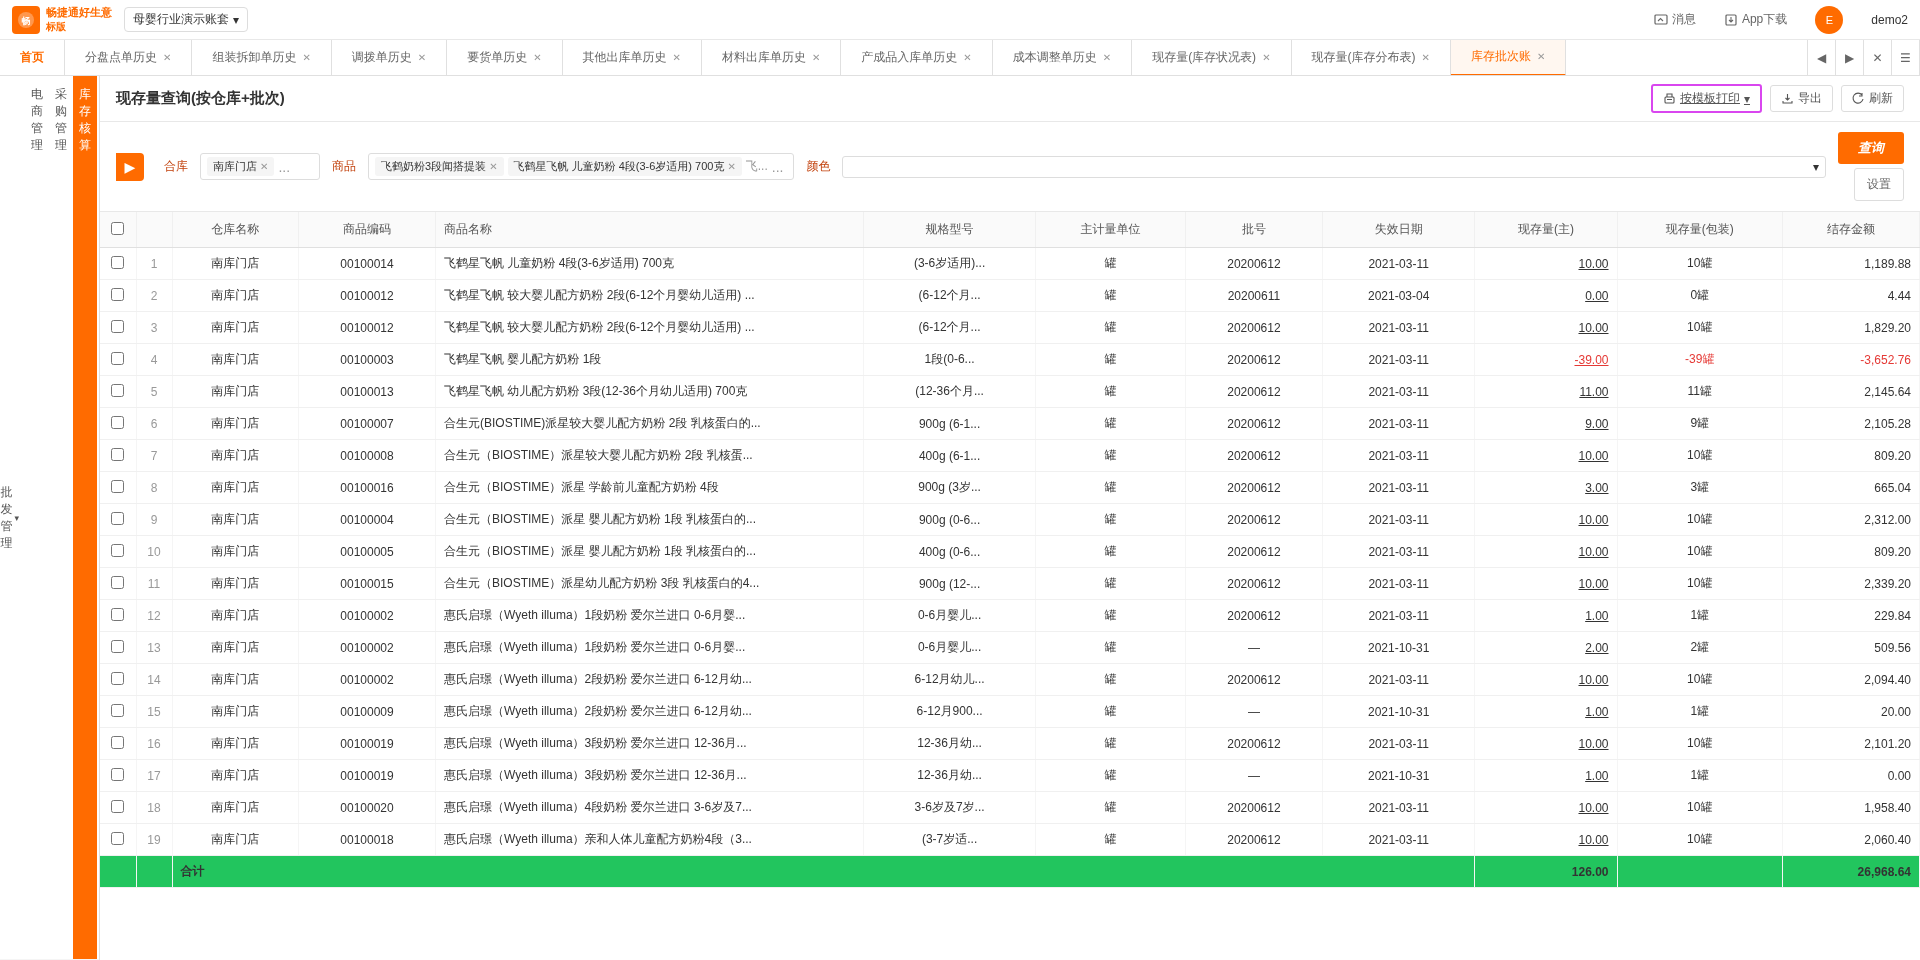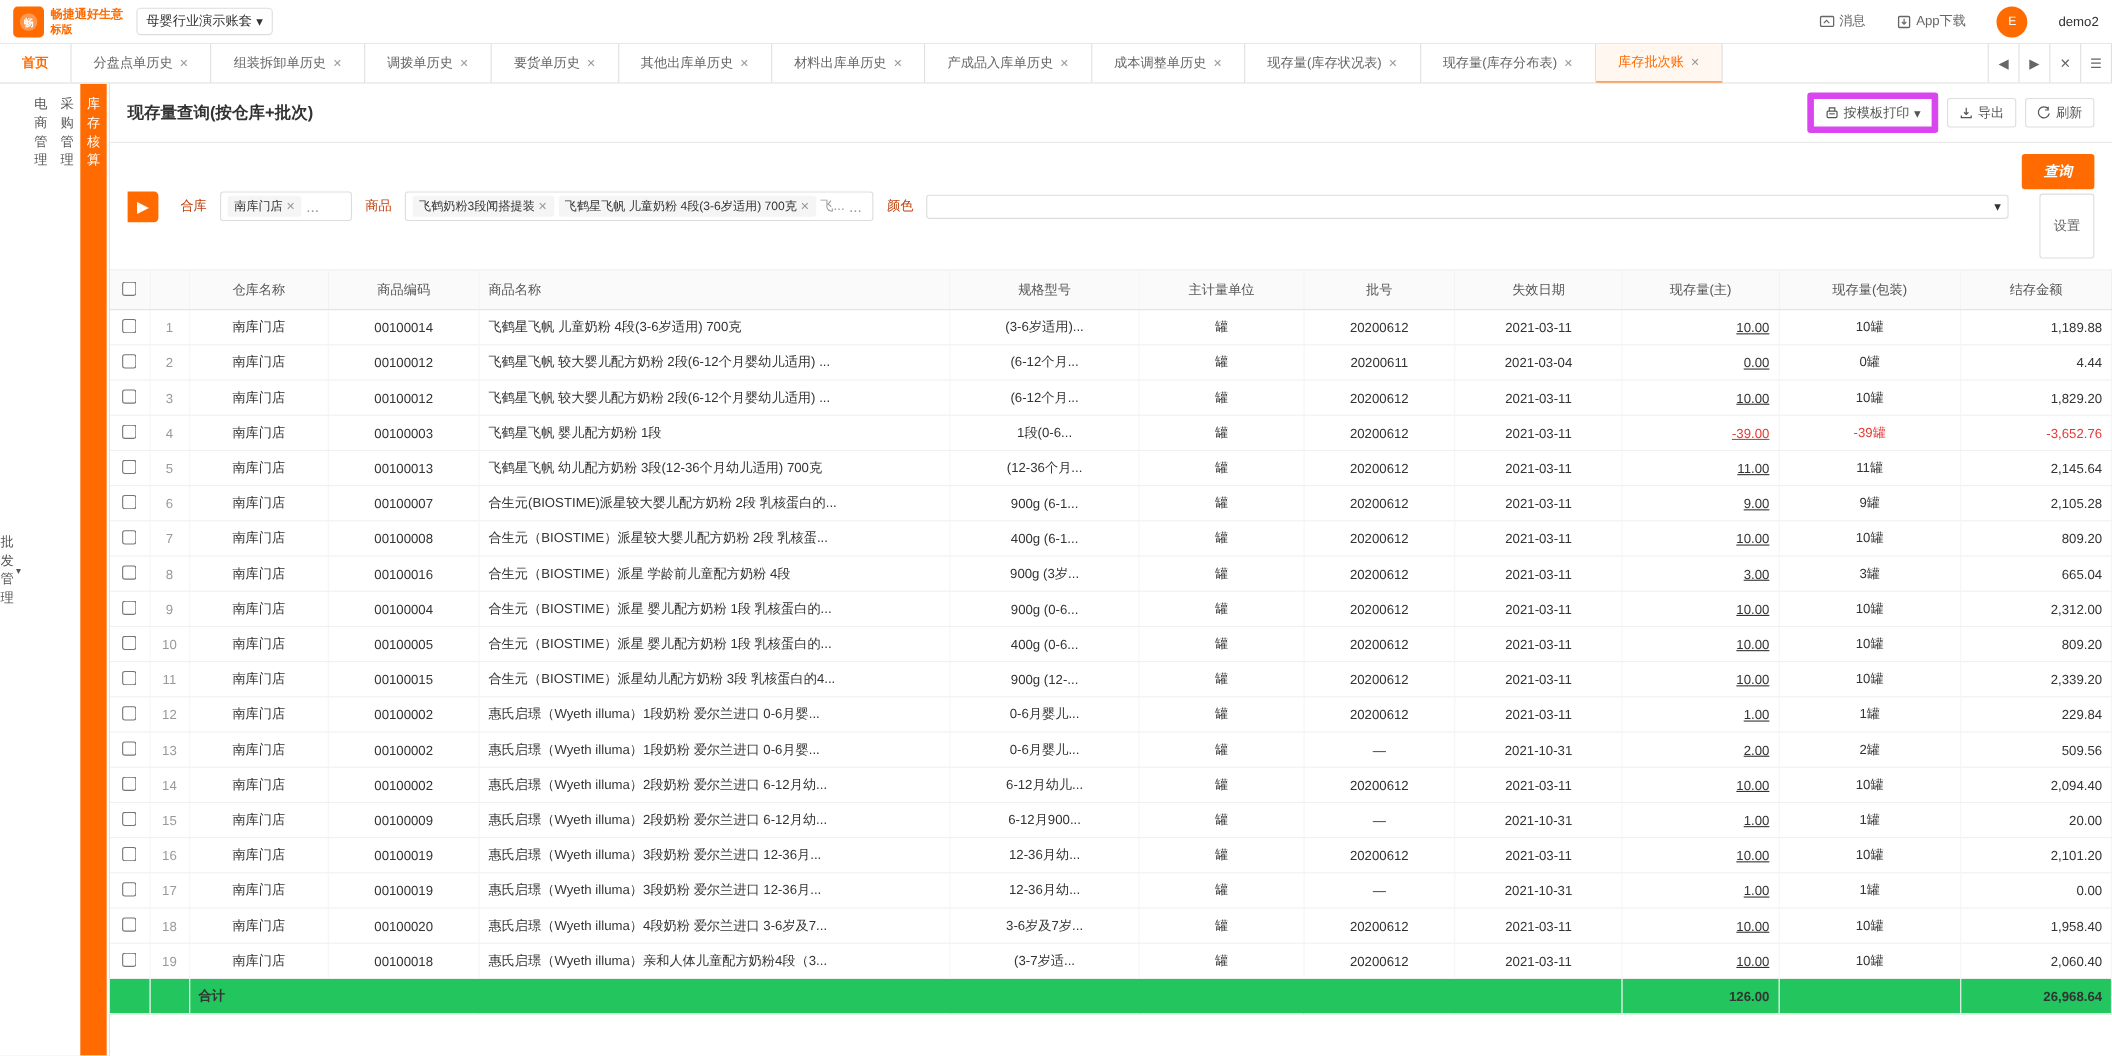--- a/index.html
+++ b/index.html
@@ -37,21 +37,21 @@
     .sidebar-item.active { background: #ff6b00; color: white; }
     .sidebar-item.active-parent { color: #ff6b00; }
 
     
     .content { flex: 1; display: flex; flex-direction: column; overflow: hidden; }
 
     
     .page-header { background: #fff; padding: 8px 16px; border-bottom: 1px solid #e8e8e8; display: flex; align-items: center; justify-content: space-between; }
     .page-title { font-size: 15px; font-weight: bold; color: #333; }
     .page-header-actions { display: flex; align-items: center; gap: 8px; }
-    .btn-print { display: flex; align-items: center; gap: 4px; border: 6px solid #d946ef; padding: 4px 10px; border-radius: 3px; cursor: pointer; font-size: 12px; color: #555; background: #fff; }
+    .btn-print { display: flex; align-items: center; gap: 4px; border: 2px solid #d946ef; padding: 4px 10px; border-radius: 3px; cursor: pointer; font-size: 12px; color: #555; background: #fff; text-decoration: underline; }
     .btn-export { display: flex; align-items: center; gap: 4px; border: 1px solid #ddd; padding: 4px 10px; border-radius: 3px; cursor: pointer; font-size: 12px; color: #555; background: #fff; }
     .btn-refresh { display: flex; align-items: center; gap: 4px; border: 1px solid #ddd; padding: 4px 10px; border-radius: 3px; cursor: pointer; font-size: 12px; color: #555; background: #fff; }
 
     
     .filter-area { background: #fff; padding: 10px 16px; border-bottom: 1px solid #e8e8e8; }
     .filter-row { display: flex; align-items: center; gap: 12px; flex-wrap: nowrap; }
     .filter-expand-btn { background: none; border: none; cursor: pointer; color: #666; font-size: 11px; display: flex; align-items: center; gap: 2px; margin: 0 auto; padding: 4px 0; }
     .filter-label { font-size: 12px; color: #c2410c; white-space: nowrap; }
     .filter-input-wrap { display: flex; align-items: center; border: 1px solid #ddd; border-radius: 3px; background: #fff; padding: 3px 6px; min-width: 120px; max-width: 200px; }
     .filter-tag { display: flex; align-items: center; background: #f5f5f5; border-radius: 3px; padding: 2px 6px; font-size: 11px; color: #333; gap: 3px; }
@@ -68,21 +68,21 @@
     .data-table .col-name { text-align: left; max-width: 220px; overflow: hidden; text-overflow: ellipsis; }
     .data-table .col-num { text-align: right; }
     .data-table .underline { text-decoration: underline; color: #333; cursor: pointer; }
     .data-table .text-red { color: #e53935; }
     .sum-row td { background: #22c55e; font-weight: bold; }
     .th-check { width: 36px; }
     .col-index { width: 36px; color: #999; }
 
     
     .btn-query { background: #ff6b00; color: white; border: none; padding: 7px 20px; border-radius: 3px; cursor: pointer; font-size: 13px; font-weight: bold; font-style: italic; }
-    .btn-settings { border: 1px solid #ddd; color: #666; background: #fff; padding: 20px 12px; border-radius: 3px; cursor: pointer; font-size: 12px; }
+    .btn-settings { border: 1px solid #ddd; color: #666; background: #fff; padding: 7px 12px; border-radius: 3px; cursor: pointer; font-size: 12px; }
 
     .query-btns { display: flex; flex-direction: column; gap: 4px; align-items: flex-end; margin-left: auto; }
     .expand-arrow { width: 28px; height: 28px; background: #ff6b00; border: none; border-radius: 0 4px 4px 0; cursor: pointer; display: flex; align-items: center; justify-content: center; color: white; font-size: 14px; margin-right: 8px; align-self: center; }
 
     .chevron-down::after { content: '▾'; }
 
     ::-webkit-scrollbar { width: 6px; height: 6px; }
     ::-webkit-scrollbar-track { background: #f5f5f5; }
     ::-webkit-scrollbar-thumb { background: #ccc; border-radius: 3px; }
   </style>

